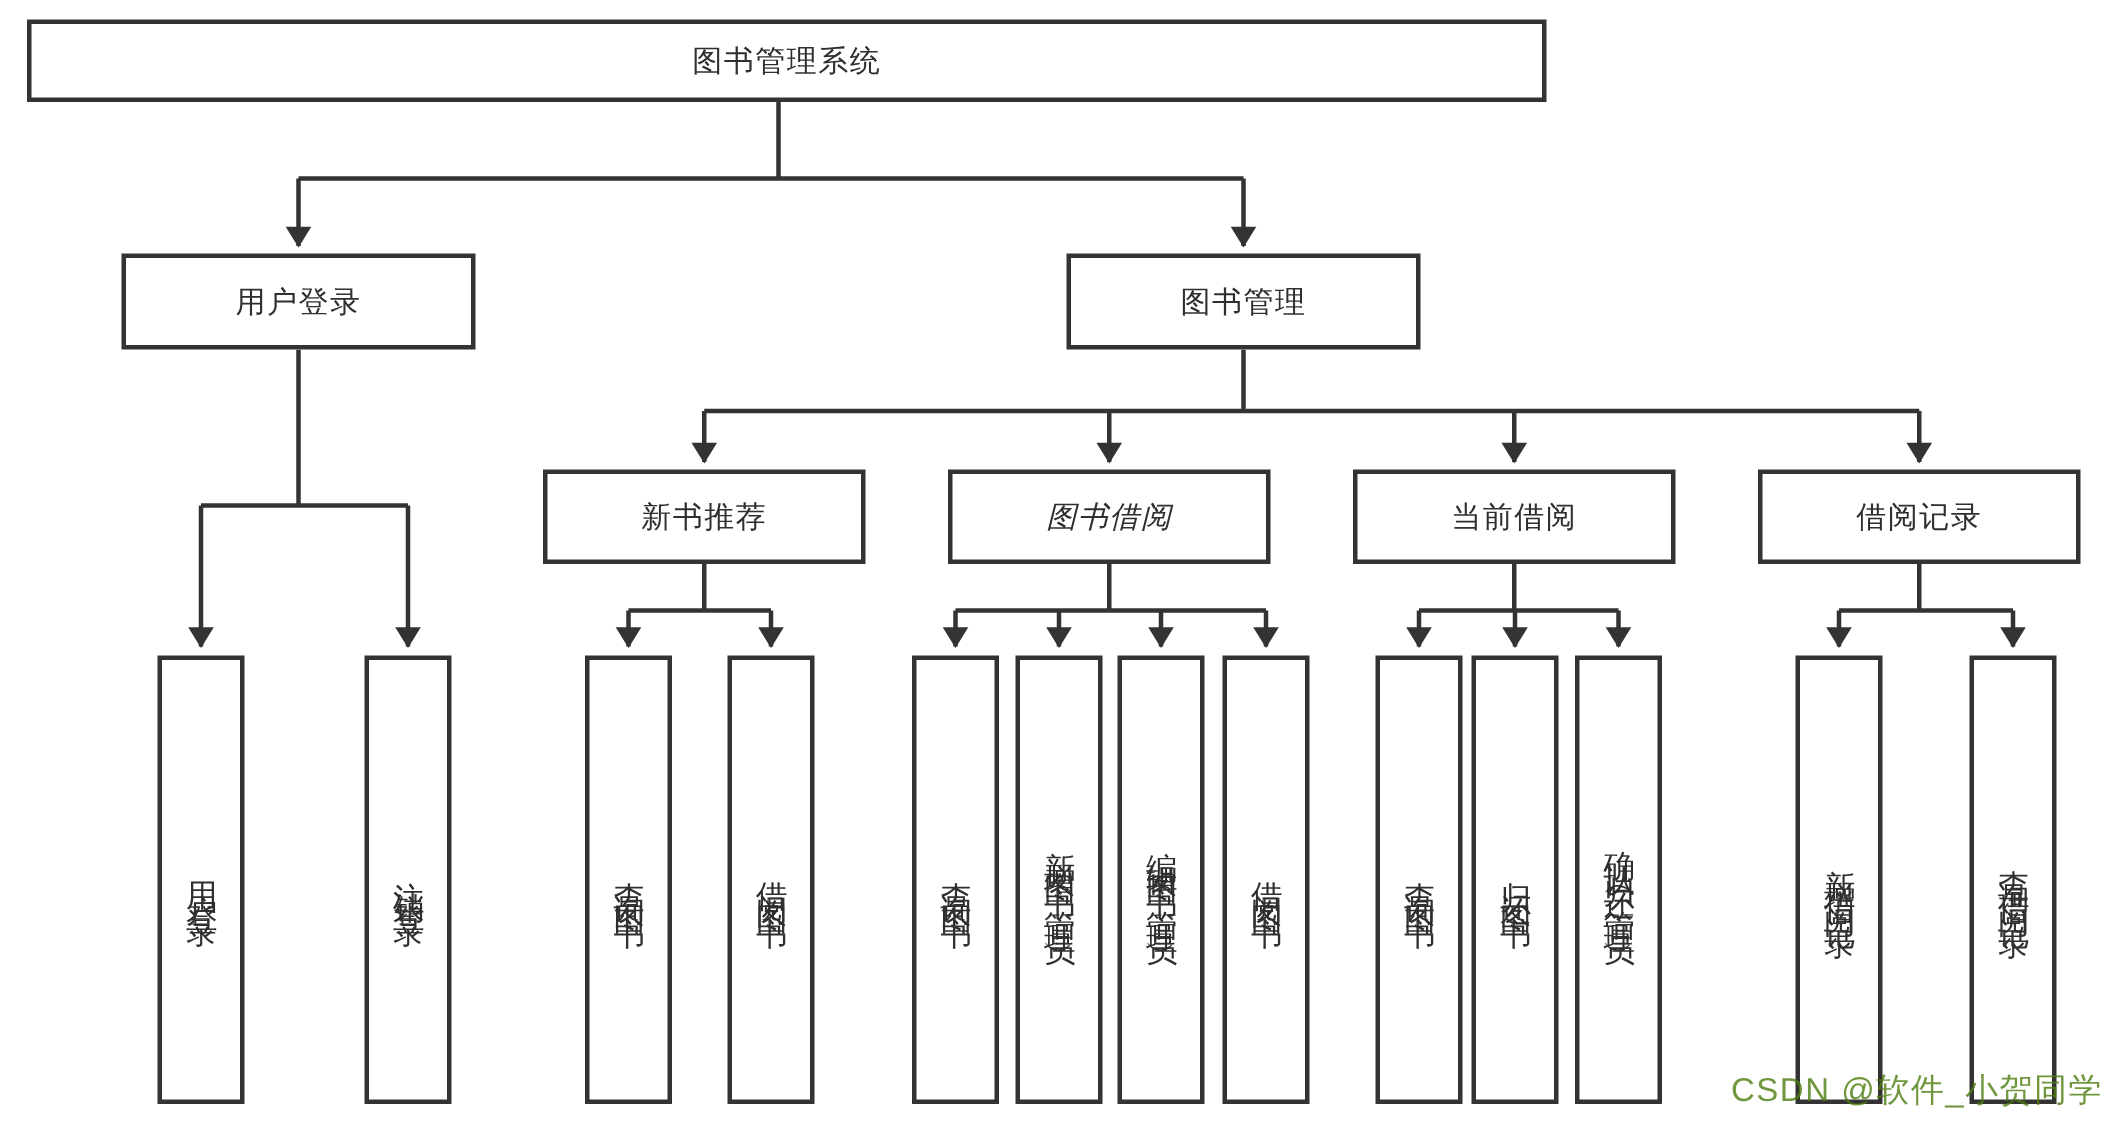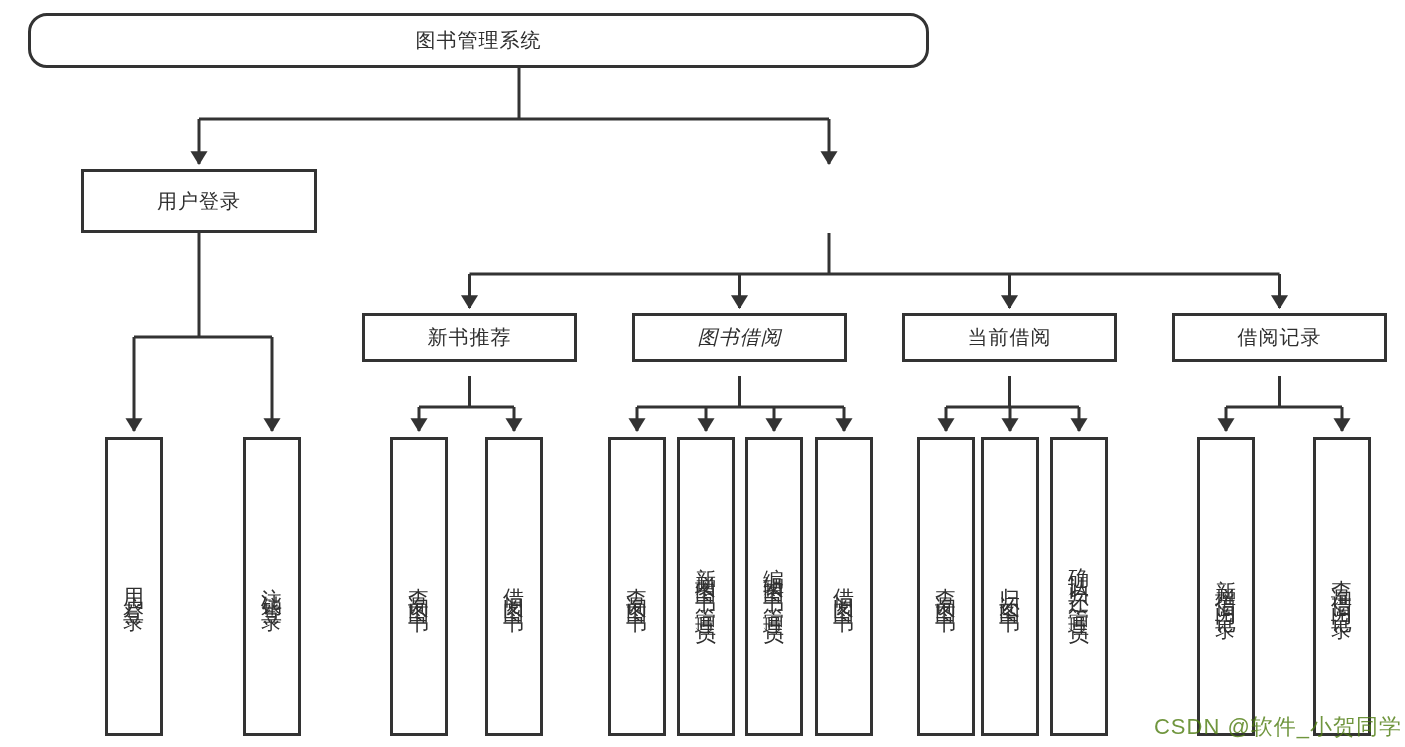--- a/index.html
+++ b/index.html
@@ -21,23 +21,23 @@
     position: absolute;
     box-sizing: border-box;
     border: 3px solid #333333;
     background: #ffffff;
     display: flex;
     align-items: center;
     justify-content: center;
     text-align: center;
   }
   .h-node { font-size: 20px; letter-spacing: 1px; }
-  .root  { left: 28px;  top: 13px;  width: 901px; height: 55px; border-radius: 19px; }
+  .root  { left: 18px;  top: 13px;  width: 1013px; height: 55px; }
   .lvl2  { top: 169px; width: 236px; height: 64px; }
-  .lvl3  { top: 313px; width: 215px; height: 49px; }
+  .lvl3  { top: 313px; width: 215px; height: 63px; }
   .leaf  { top: 437px; width: 58px;  height: 299px; }
   .leaf .v-label {
     writing-mode: vertical-rl;
     text-orientation: mixed;
     font-size: 21px;
     letter-spacing: 8px;
     line-height: 1;
     white-space: nowrap;
   }
   .watermark {
@@ -107,20 +107,23 @@
     </g>
   </svg>
 
   <div class="node root h-node">
     <span>图书管理系统</span>
   </div>
 
   <div class="node lvl2 h-node" style="left:81px;">
     <span>用户登录</span>
   </div>
+  <div class="node lvl2 h-node" style="left:711px;">
+    <span>图书管理</span>
+  </div>
 
   <div class="node lvl3 h-node" style="left:362px;">
     <span>新书推荐</span>
   </div>
   <div class="node lvl3 h-node" style="left:632px;font-style:italic;">
     <span>图书借阅</span>
   </div>
   <div class="node lvl3 h-node" style="left:902px;">
     <span>当前借阅</span>
   </div>

